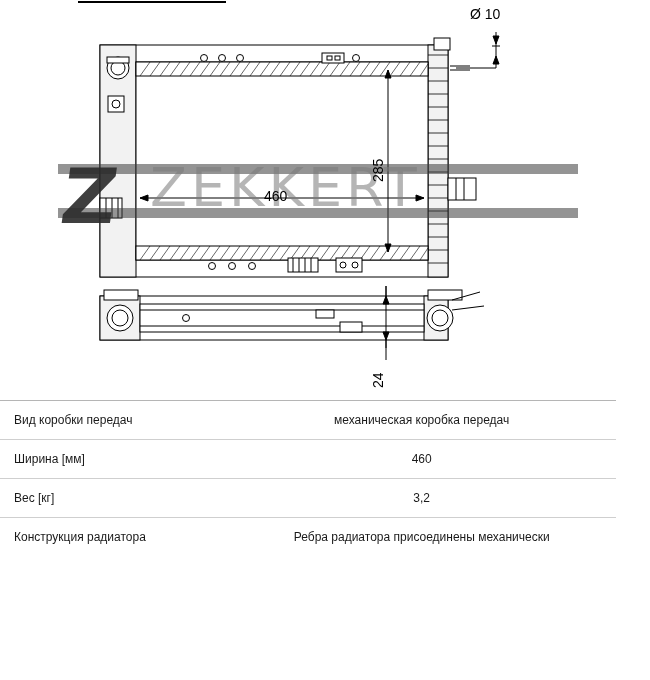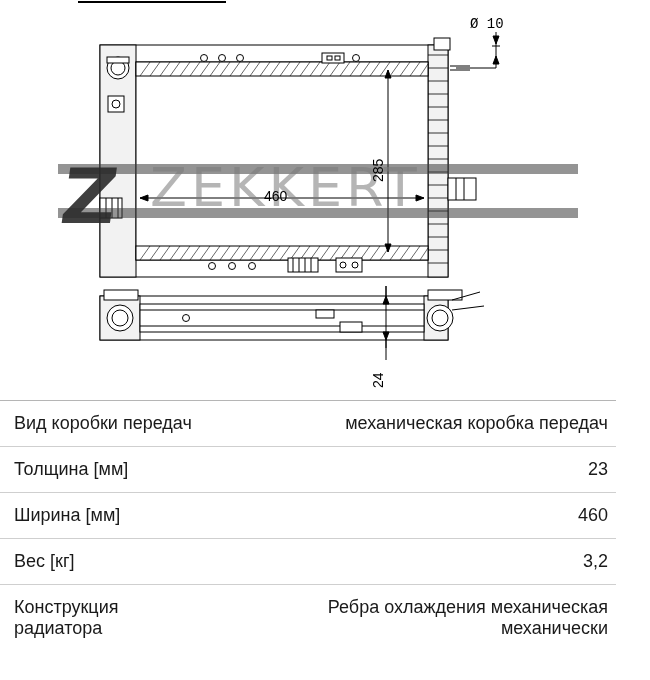--- a/index.html
+++ b/index.html
@@ -97,35 +97,35 @@
     white-space: nowrap;
   }
 
   
   .spec-table {
     position: absolute;
     left: 0;
     top: 400px;
     width: 616px;
     border-collapse: collapse;
-    font-size: 18px;
+    font-size: 12px;
   }
   .spec-table tr {
     border-top: 1px solid #cfcfcf;
   }
   .spec-table tr:first-child {
     border-top: 1px solid #b5b5b5;
   }
   .spec-table td {
     padding: 12px 10px 12px 14px;
     vertical-align: middle;
     color: #1a1a1a;
   }
   .spec-table td.value {
-    text-align: right;
+    text-align: center;
     padding-right: 8px;
   }
 </style>
 </head>
 <body>
 
 <div class="page">
 
   <div class="drawing">
 
@@ -315,41 +315,37 @@
     <div class="watermark">
       <div class="wm-bar"></div>
       <div class="wm-bar2"></div>
       <div class="wm-text">ZEKKERT</div>
       <div class="wm-z">Z</div>
     </div>
 
     <div class="dim vert" style="left:370px; top:182px;">285</div>
     <div class="dim" style="left:264px; top:188px;">460</div>
     <div class="dim vert" style="left:370px; top:388px;">24</div>
-    <div class="dim" style="left:470px; top:16px;font-family:Liberation Mono, monospace;">Ø 10</div>
+    <div class="dim" style="left:470px; top:6px;">Ø 10</div>
   </div>
 
   <table class="spec-table">
     <tbody>
       <tr>
         <td>Вид коробки передач</td>
         <td class="value">механическая коробка передач</td>
-      </tr>
-      <tr>
-        <td>Толщина [мм]</td>
-        <td class="value">23</td>
       </tr>
       <tr>
         <td>Ширина [мм]</td>
         <td class="value">460</td>
       </tr>
       <tr>
         <td>Вес [кг]</td>
         <td class="value">3,2</td>
       </tr>
       <tr>
         <td>Конструкция радиатора</td>
-        <td class="value">Ребра охлаждения механическая механически</td>
+        <td class="value">Ребра радиатора присоединены механически</td>
       </tr>
     </tbody>
   </table>
 
 </div>
 
 </body></html>

